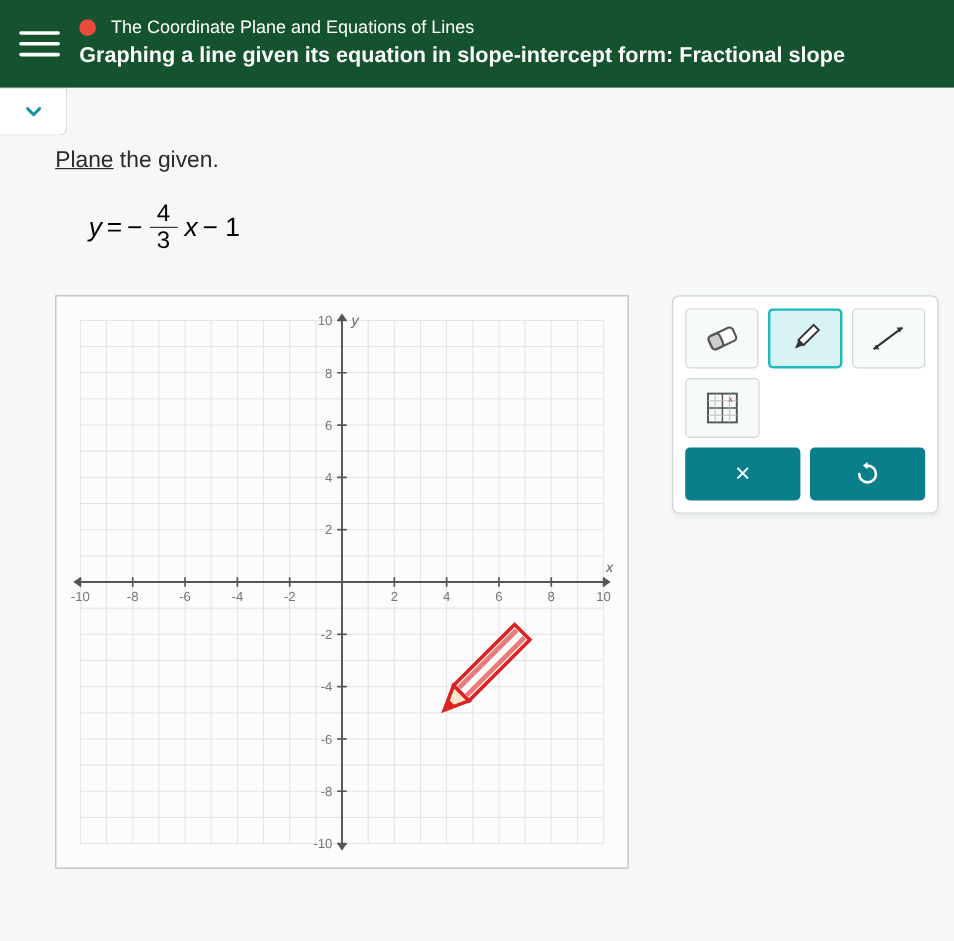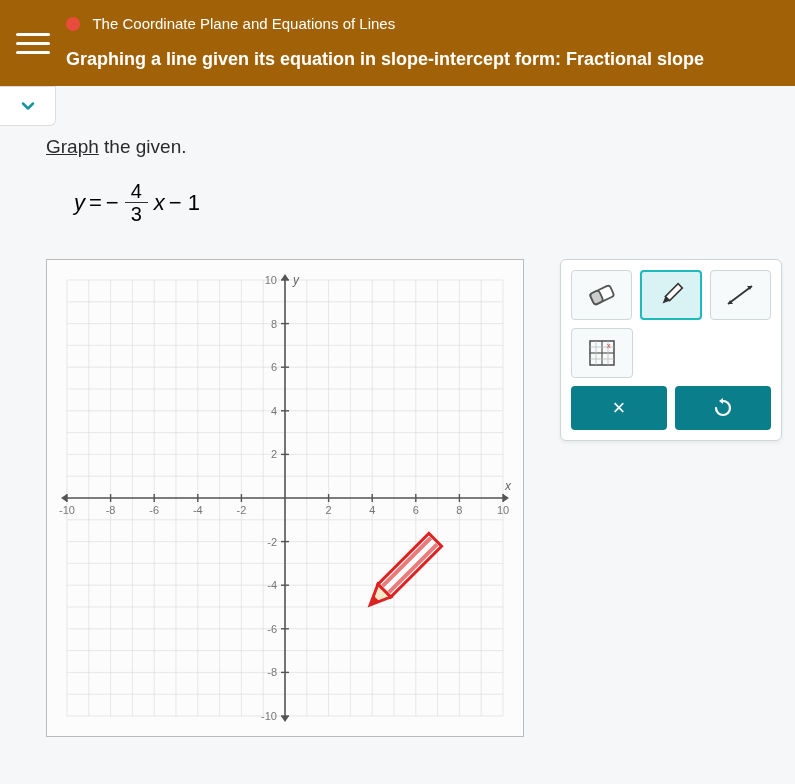--- a/index.html
+++ b/index.html
@@ -4,21 +4,21 @@
 <style>
 * { box-sizing: border-box; margin: 0; padding: 0; }
 body {
   font-family: Arial, Helvetica, sans-serif;
   background: #f5f7f8;
   width: 795px;
   height: 784px;
   overflow: hidden;
 }
 .header {
-  background: #a16207;
+  background: #14532d;
   color: #fff;
   padding: 14px 18px 16px 66px;
   position: relative;
 }
 .menu-btn {
   position: absolute;
   left: 16px;
   top: 50%;
   transform: translateY(-50%);
   width: 34px;
@@ -44,21 +44,21 @@
   margin-right: 8px;
   vertical-align: middle;
 }
 .topic {
   font-size: 15px;
   vertical-align: middle;
 }
 .title {
   font-size: 18px;
   font-weight: bold;
-  margin-top: 17px;
+  margin-top: 4px;
 }
 .tab {
   background: #fff;
   border-right: 1px solid #ddd;
   border-bottom: 1px solid #ddd;
   border-top: 1px solid #ddd;
   width: 56px;
   height: 40px;
   display: flex;
   align-items: center;
@@ -179,21 +179,21 @@
 </div>
 
 <div class="tab">
   <svg viewBox="0 0 24 24">
     <path d="M6 9l6 6 6-6" fill="none" stroke="#1893a0" stroke-width="3" stroke-linecap="round" stroke-linejoin="round"></path>
   </svg>
 </div>
 
 <div class="content">
   <div class="instruction">
-    <span class="uline">Graph</span><span> the given.</span>
+    <span class="uline">Plane</span><span> the given.</span>
   </div>
 
   <div class="equation">
     <span class="var">y</span>
     <span style="font-style:normal;margin:0 2px;">=</span>
     <span style="font-style:normal;">−</span>
     <span class="frac">
       <span class="num">4</span>
       <span class="den">3</span>
     </span>

